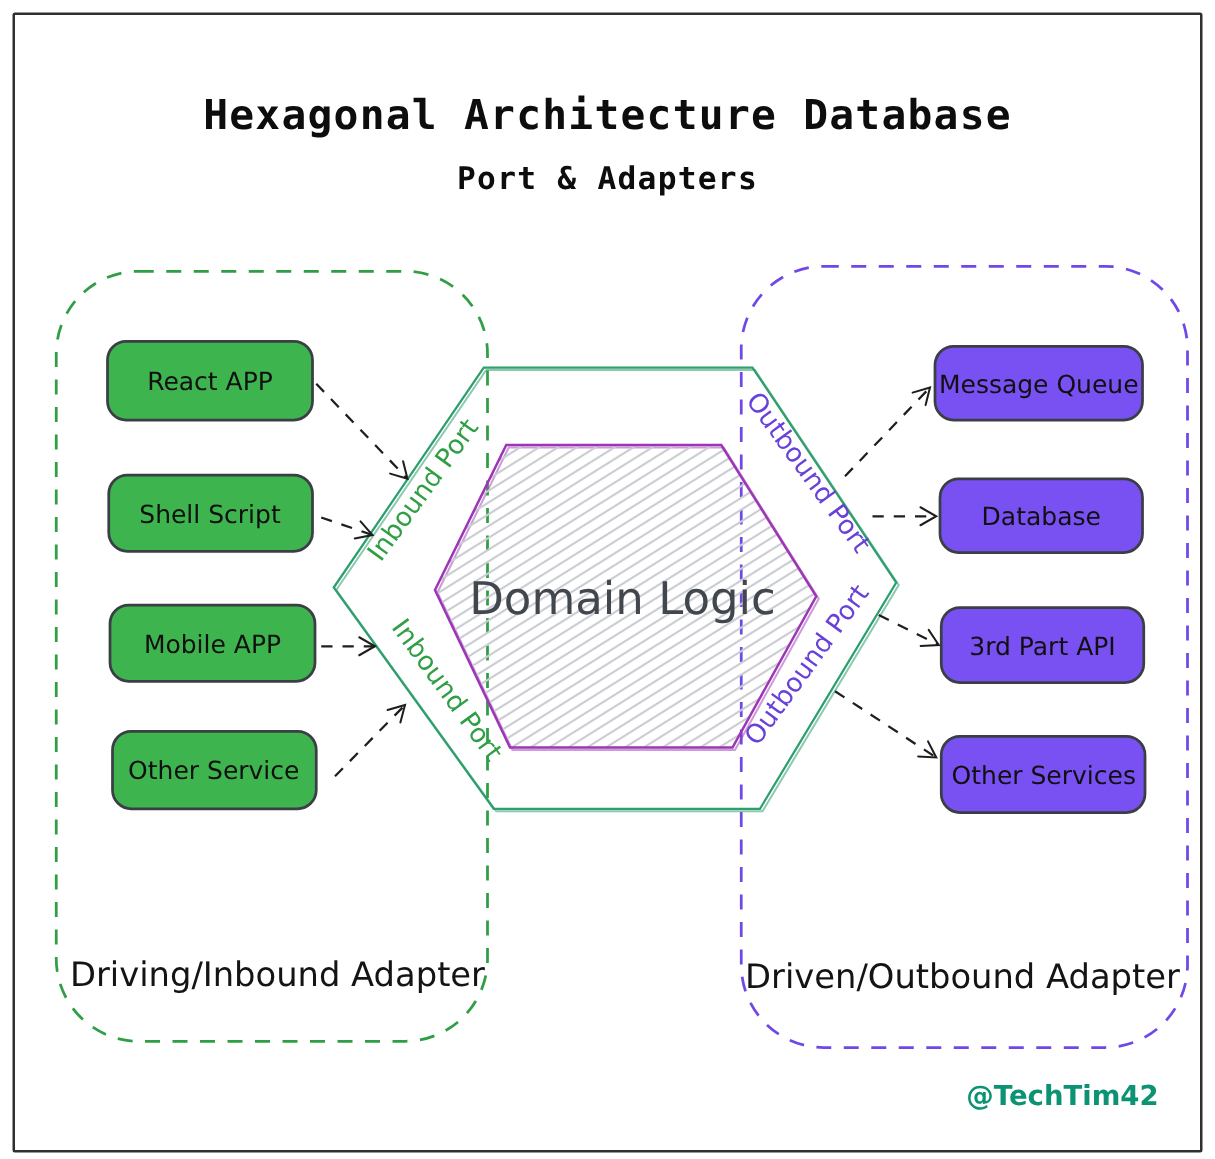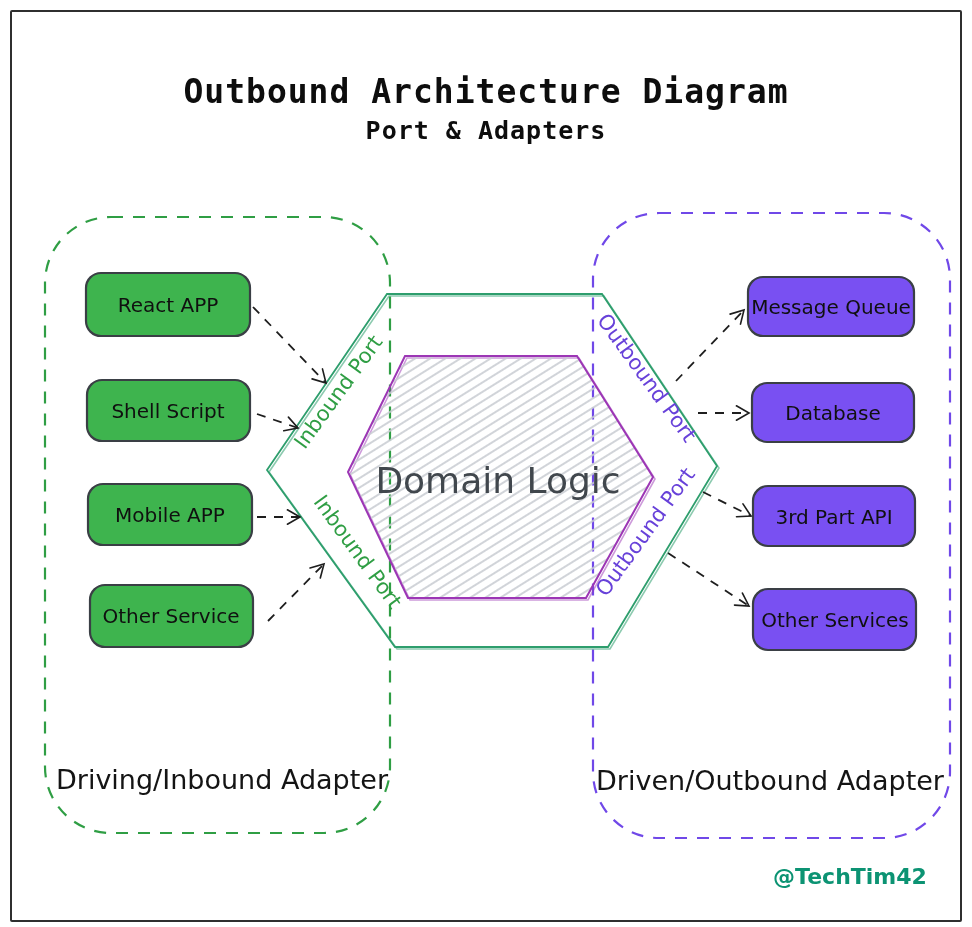--- a/index.html
+++ b/index.html
@@ -3,37 +3,37 @@
 <meta charset="utf-8">
 <style>
   html,body{margin:0;padding:0;background:#ffffff;}
   .page{position:relative;width:972px;height:927px;background:#ffffff;overflow:hidden;
         font-family:"DejaVu Sans", sans-serif;}
   .frame{position:absolute;left:10px;top:10px;right:10px;bottom:5px;
          border:2px solid #2f2f2f;border-radius:2px;pointer-events:none;}
   .title{position:absolute;left:0;right:0;top:72px;text-align:center;
          font-family:"DejaVu Sans Mono", monospace;font-weight:bold;
          font-size:33px;color:#0d0d0d;letter-spacing:1px;}
-  .subtitle{position:absolute;left:0;right:0;top:116px;text-align:center;
+  .subtitle{position:absolute;left:0;right:0;top:128px;text-align:center;
          font-family:"DejaVu Sans Mono", monospace;font-weight:bold;
          font-size:25px;color:#0d0d0d;letter-spacing:1px;}
   svg text{font-family:"DejaVu Sans", sans-serif;}
   .box-label{font-size:20px;fill:#101010;}
   .port-in{font-size:21px;fill:#2f9e44;}
   .port-out{font-size:21px;fill:#6741d9;}
   .domain-label{font-size:36px;fill:#41474d;}
   .adapter-label{font-size:27px;fill:#141414;}
   .watermark{font-size:22px;font-weight:bold;fill:#0c9373;}
 </style>
 </head>
 <body>
 
 <div class="page">
   <div class="frame"></div>
-  <div class="title">Outbound Architecture Diagram</div>
+  <div class="title">Hexagonal Architecture Database</div>
   <div class="subtitle">Port &amp; Adapters</div>
 
   <svg width="972" height="927" viewBox="0 0 972 927" xmlns="http://www.w3.org/2000/svg">
     <defs>
       <pattern id="hatch" width="8" height="8" patternUnits="userSpaceOnUse" patternTransform="rotate(-32)">
         <line x1="0" y1="4" x2="8" y2="4" stroke="#c9ccd2" stroke-width="1.7"></line>
       </pattern>
       <marker id="arrowhead" viewBox="-18 -10 20 20" refX="0" refY="0" markerWidth="20" markerHeight="18" markerUnits="userSpaceOnUse" orient="auto">
         <path d="M-14,-8 L0,0 L-14,8" fill="none" stroke="#1e1e1e" stroke-width="1.8" stroke-linecap="round"></path>
       </marker>

